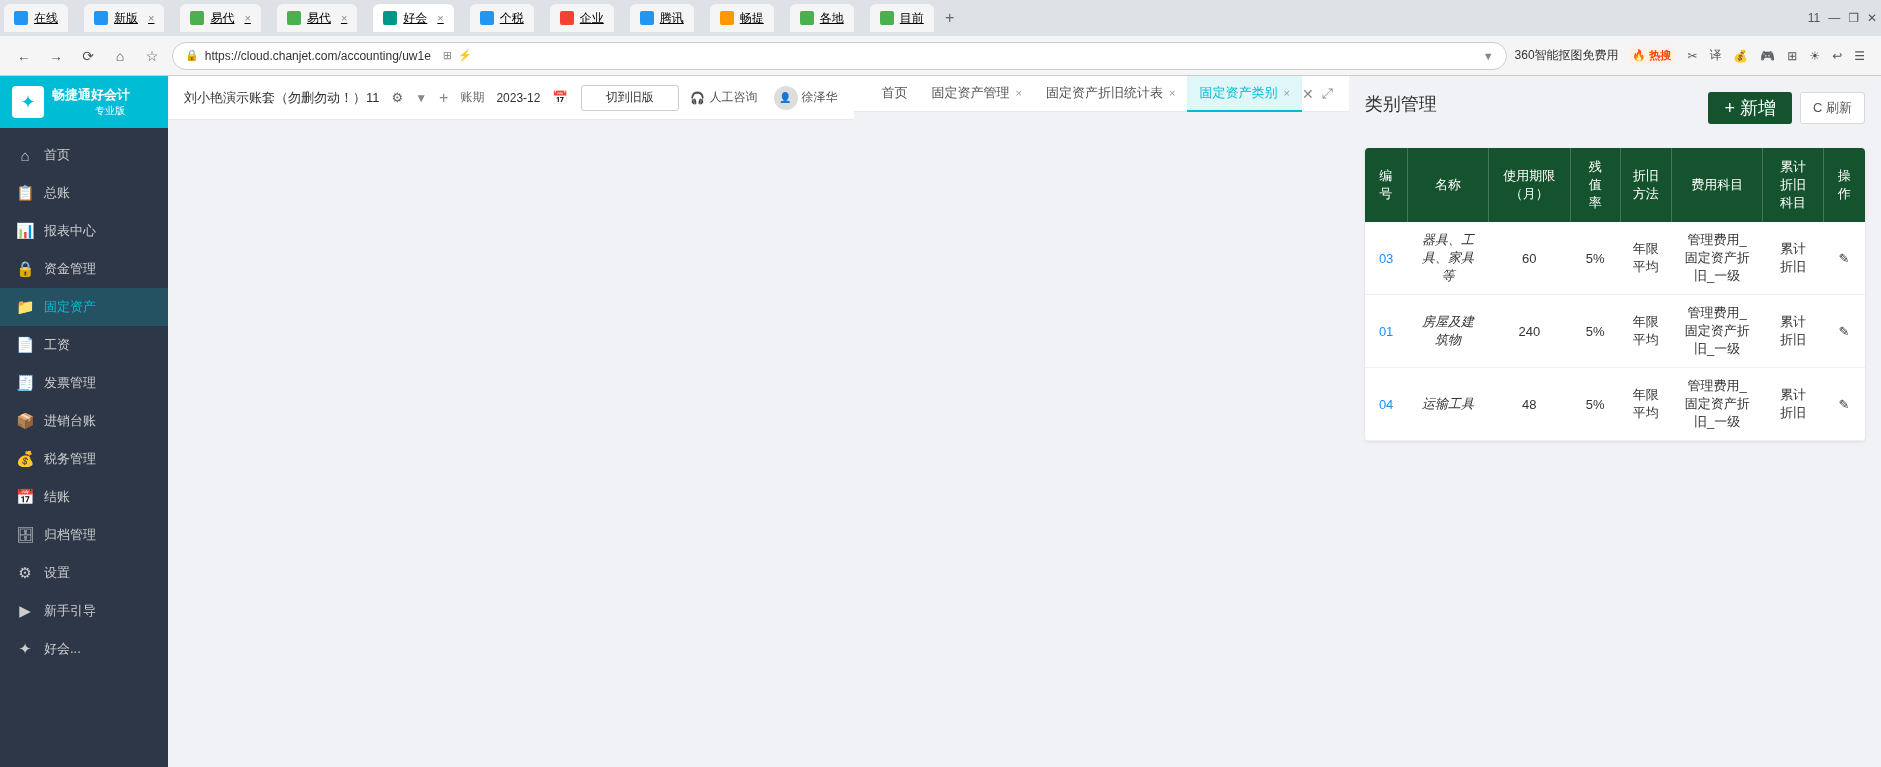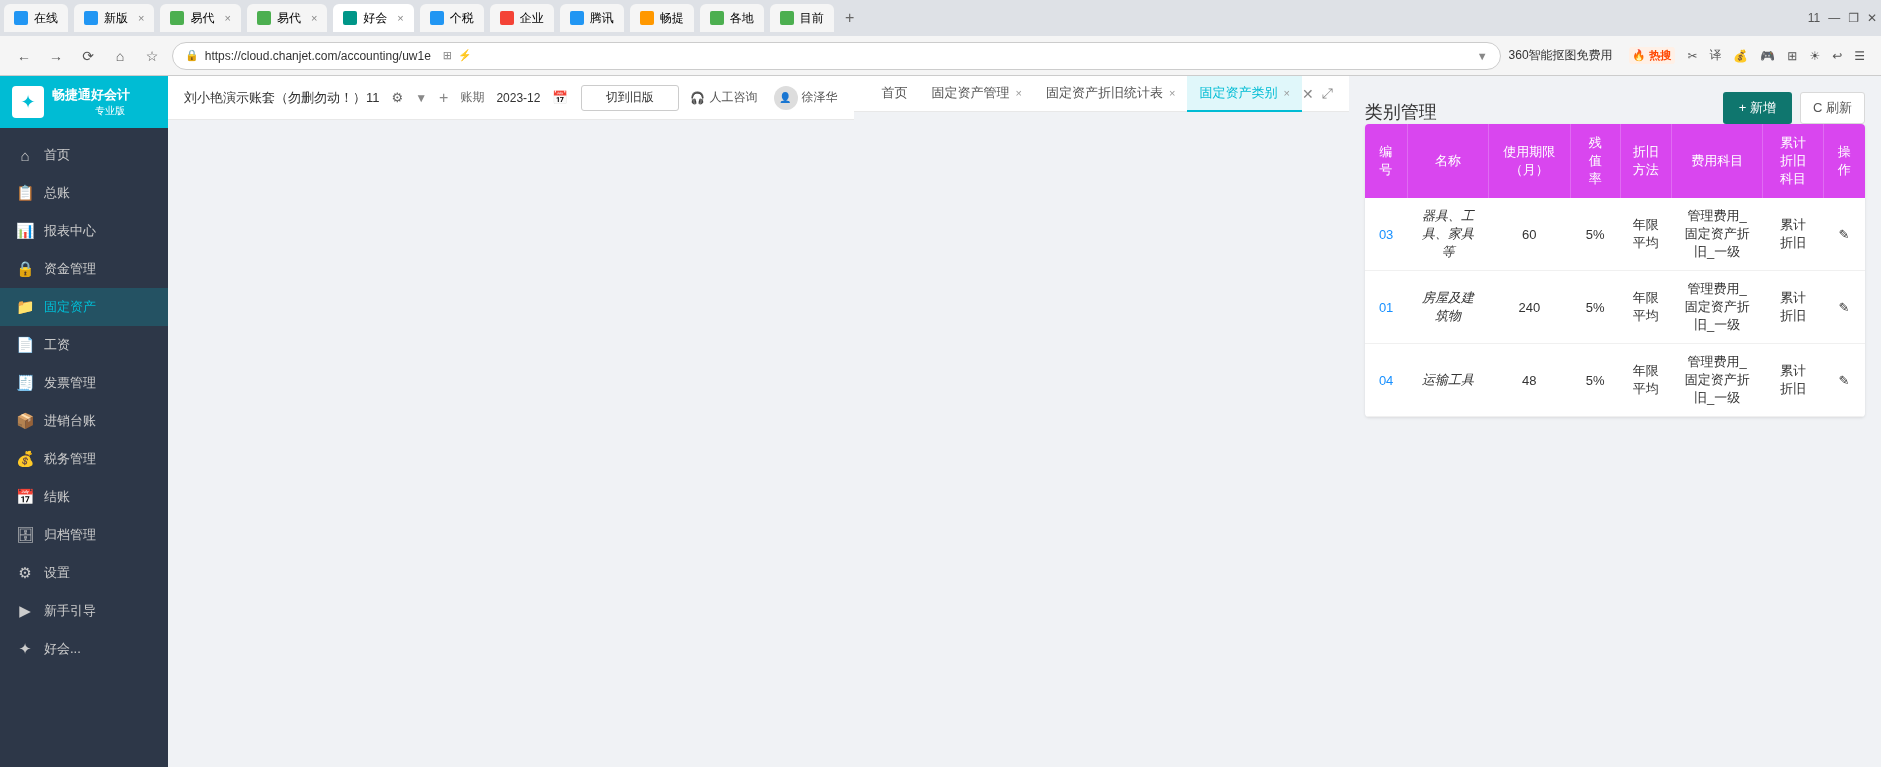--- a/index.html
+++ b/index.html
@@ -13,21 +13,21 @@
     .browser-tab .tab-icon { width: 14px; height: 14px; border-radius: 2px; display: inline-block; flex-shrink: 0; }
     .browser-tab .tab-close { font-size: 11px; color: #888; margin-left: 4px; }
     .tab-add { width: 28px; height: 28px; display: flex; align-items: center; justify-content: center; cursor: pointer; font-size: 16px; color: #666; }
     .tab-bar-right { margin-left: auto; display: flex; align-items: center; gap: 8px; font-size: 12px; color: #555; }
 
     .address-bar { display: flex; align-items: center; height: 40px; background: #f5f5f5; padding: 0 12px; gap: 8px; border-bottom: 1px solid #ccc; }
     .nav-btn { width: 24px; height: 24px; display: flex; align-items: center; justify-content: center; cursor: pointer; color: #555; font-size: 14px; border-radius: 50%; }
     .url-bar { flex: 1; height: 28px; background: #fff; border: 1px solid #ccc; border-radius: 14px; display: flex; align-items: center; padding: 0 12px; gap: 6px; font-size: 12px; color: #333; }
     .url-bar .lock-icon { color: #4CAF50; font-size: 11px; }
     .url-bar .url-text { color: #333; font-size: 12px; text-align: center; }
-    .search-bar { display: flex; align-items: center; gap: 16px; font-size: 12px; color: #333; }
+    .search-bar { display: flex; align-items: center; gap: 10px; font-size: 12px; color: #333; }
     .hot-icon { color: #ff4500; font-size: 11px; font-weight: bold; background: #fff0e6; padding: 1px 4px; border-radius: 3px; }
     .address-bar-tools { display: flex; gap: 4px; align-items: center; }
     .tool-btn { font-size: 12px; color: #555; cursor: pointer; padding: 2px 4px; }
 
     
     .app-container { display: flex; height: calc(767px - 76px); }
 
     
     .sidebar { width: 168px; background: #2d3748; display: flex; flex-direction: column; flex-shrink: 0; }
     .sidebar-logo { background: #00bcd4; padding: 10px 12px; display: flex; align-items: center; gap: 8px; }
@@ -57,44 +57,44 @@
     
     .content-tabs { background: #fff; border-bottom: 1px solid #e8e8e8; display: flex; align-items: center; padding: 0 16px; height: 36px; }
     .content-tab { display: flex; align-items: center; gap: 6px; padding: 0 12px; height: 36px; font-size: 13px; color: #555; cursor: pointer; border-bottom: 2px solid transparent; }
     .content-tab.active { color: #00bcd4; border-bottom-color: #00bcd4; background: #e0f7fa; }
     .content-tab .tab-x { font-size: 11px; color: #999; cursor: pointer; }
     .tab-close-all { margin-left: auto; display: flex; align-items: center; gap: 8px; }
     .tab-close-btn { font-size: 14px; color: #888; cursor: pointer; }
 
     
     .page-content { flex: 1; padding: 16px; overflow: auto; }
-    .page-header { display: flex; align-items: flex-end; justify-content: space-between; margin-bottom: 0; }
+    .page-header { display: flex; align-items: flex-start; justify-content: space-between; margin-bottom: 24px; }
     .page-title { font-size: 18px; color: #333; font-weight: 500; }
     .header-actions { display: flex; gap: 8px; }
-    .btn-add { height: 32px; padding: 0 16px; background: #0f766e; border: none; border-radius: 3px; color: #fff; font-size: 13px; cursor: pointer; display: flex; align-items: center; gap: 4px; }
+    .btn-add { height: 32px; padding: 0 16px; background: #14532d; border: none; border-radius: 3px; color: #fff; font-size: 18px; cursor: pointer; display: flex; align-items: center; gap: 4px; }
     .btn-refresh { height: 32px; padding: 0 12px; background: #fff; border: 1px solid #d9d9d9; border-radius: 3px; color: #555; font-size: 13px; cursor: pointer; display: flex; align-items: center; gap: 4px; }
 
     
     .data-table { width: 100%; border-collapse: collapse; background: #fff; border-radius: 4px; overflow: hidden; box-shadow: 0 1px 3px rgba(0,0,0,0.1); }
-    .data-table thead tr { background: #d946ef; }
+    .data-table thead tr { background: #14532d; }
     .data-table thead th { padding: 10px 12px; color: #fff; font-size: 13px; font-weight: 500; text-align: center; border-right: 1px solid rgba(255,255,255,0.2); }
     .data-table thead th:last-child { border-right: none; }
     .data-table tbody tr { border-bottom: 1px solid #f0f0f0; }
     .data-table tbody td { padding: 9px 12px; color: #333; font-size: 13px; text-align: center; }
     .data-table tbody td.code-cell { color: #1890ff; cursor: pointer; }
     .data-table tbody td.name-cell { text-align: center; font-style: italic; }
     .edit-icon { color: #aaa; cursor: pointer; font-size: 13px; }
   </style>
 </head>
 <body>
 
 <div class="browser-chrome">
   <div class="tab-bar">
 
-    <div id="browser-tabs-container" style="display:flex;gap:6px;align-items:flex-end;">
+    <div id="browser-tabs-container" style="display:flex;gap:16px;align-items:flex-end;text-decoration:underline;">
         <div class="browser-tab">
           <span class="tab-icon" style="background: rgb(33, 150, 243);"></span>
           <span>在线</span>
         </div>
         <div class="browser-tab">
           <span class="tab-icon" style="background: rgb(33, 150, 243);"></span>
           <span>新版</span>
           <span class="tab-close">×</span>
         </div>
         <div class="browser-tab">

